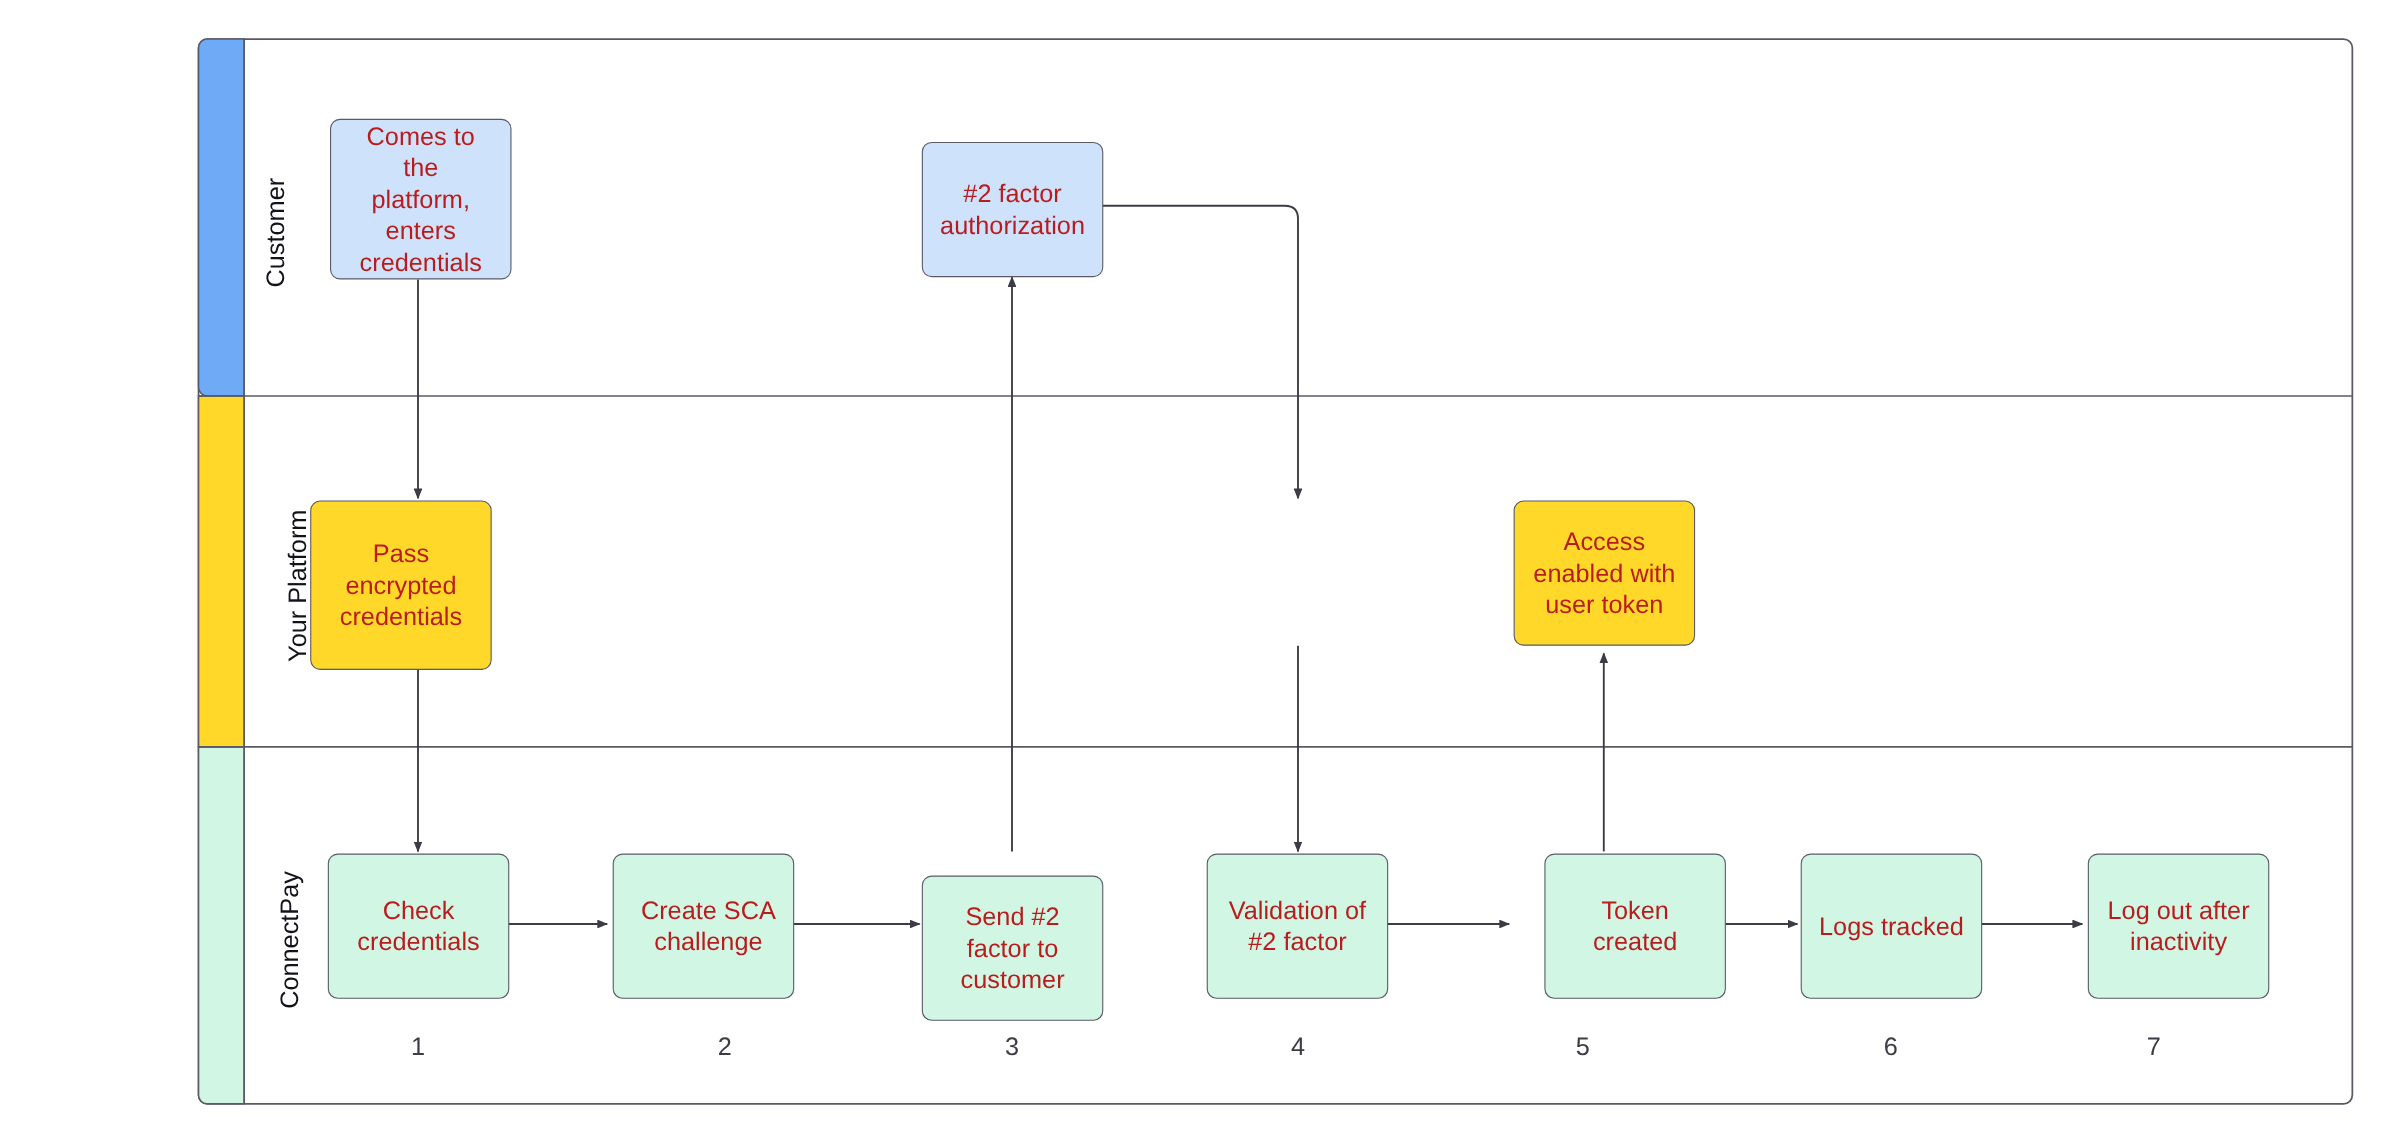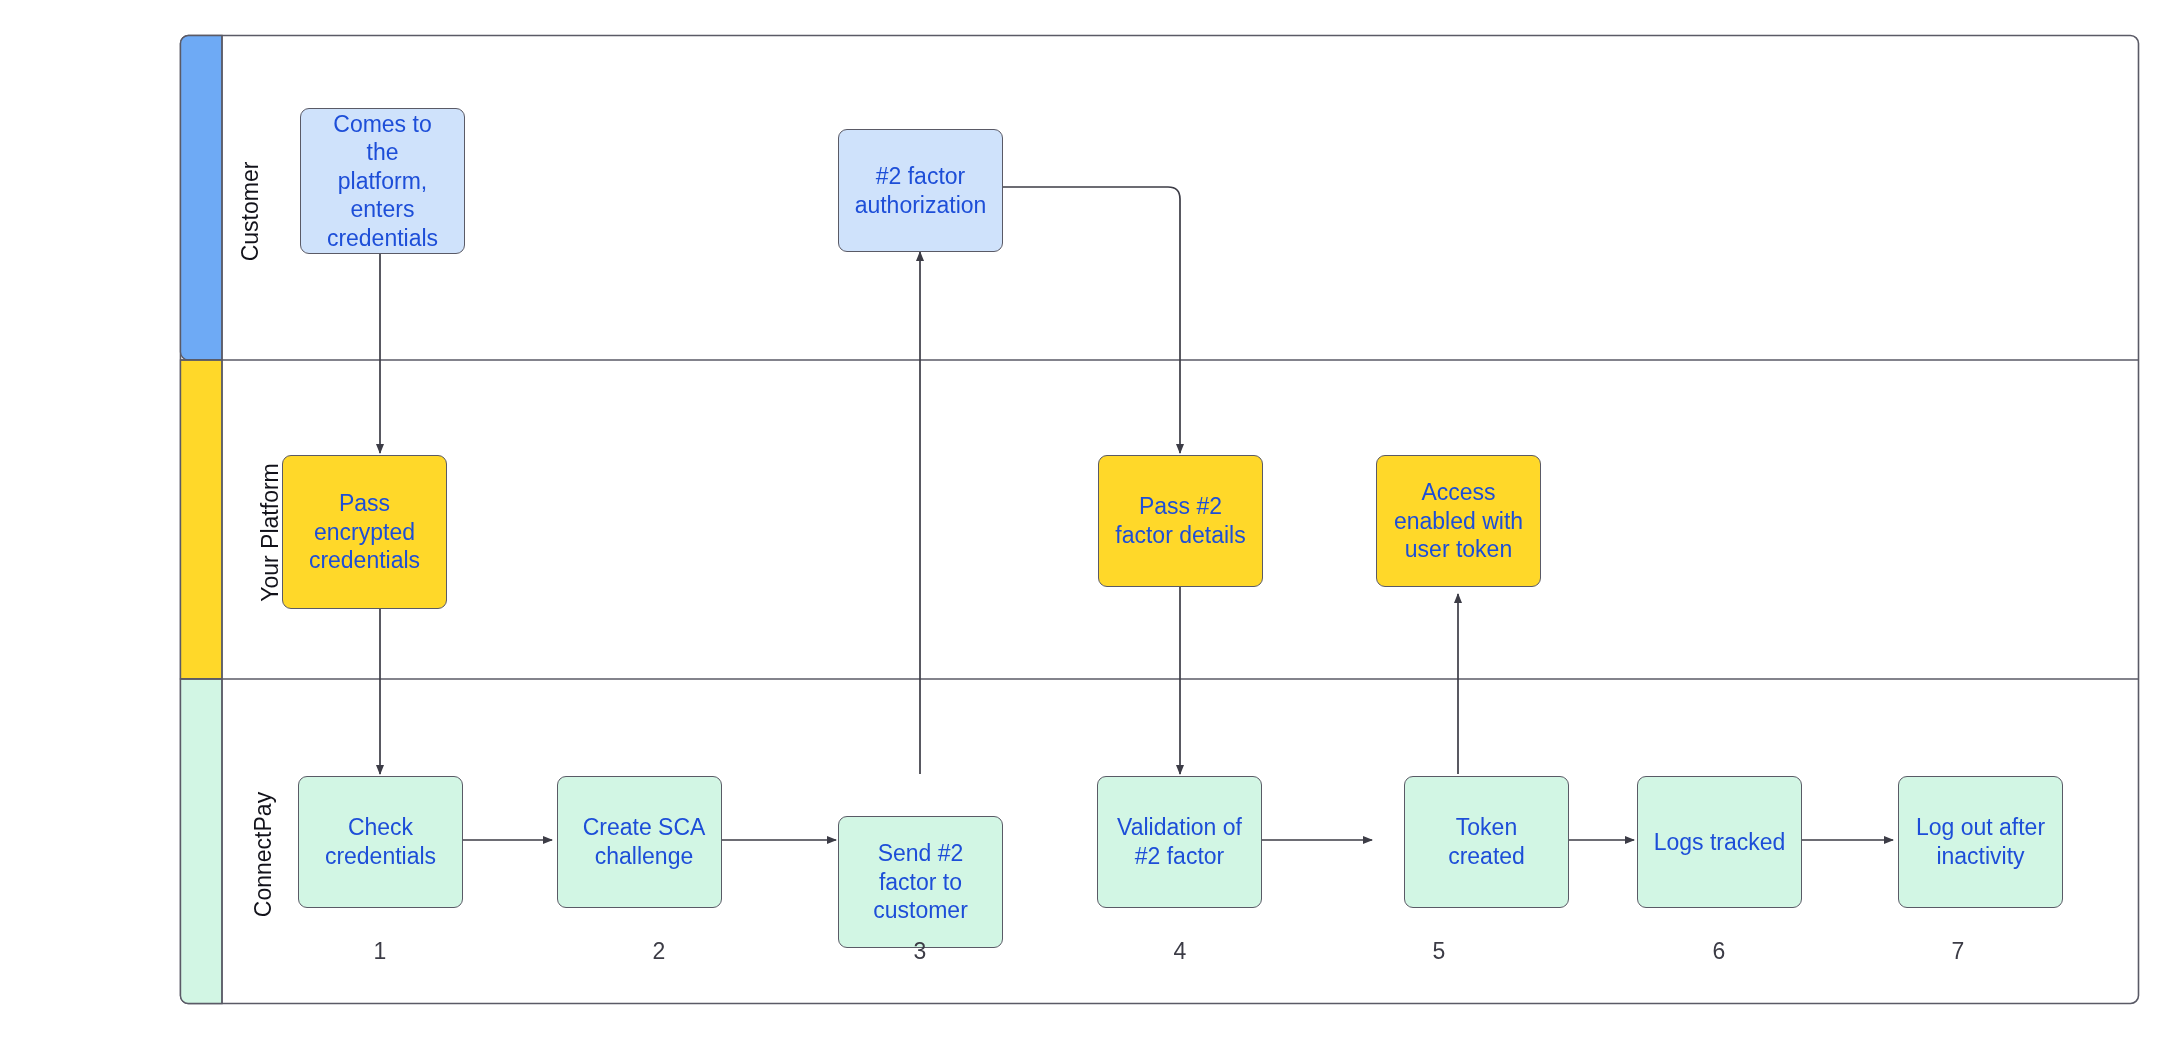--- a/index.html
+++ b/index.html
@@ -10,21 +10,21 @@
     position:absolute;
     box-sizing:border-box;
     border:1px solid #5a5a66;
     border-radius:9px;
     display:flex;
     align-items:center;
     justify-content:center;
     text-align:center;
     font-size:23px;
     line-height:1.24;
-    color:#1d4ed8;
+    color:#b91c1c;
     padding:4px 6px;
     white-space:pre-line;
   }
   .node.blue{background:#cfe2fb;}
   .node.yellow{background:#ffd829;}
   .node.green{background:#d2f6e4;}
   .step-num{
     position:absolute;
     font-size:23px;
     color:#3c3c46;
@@ -101,34 +101,32 @@
 enters
 credentials</div>
 
   <div class="node blue" style="left:838px;top:129px;width:165px;height:123px;">#2 factor
 authorization</div>
 
   <div class="node yellow" style="left:282px;top:455px;width:165px;height:154px;">Pass
 encrypted
 credentials</div>
 
-  <div class="node yellow" style="left:1098px;top:455px;width:165px;height:132px;">Pass #2
-factor details</div>
 
   <div class="node yellow" style="left:1376px;top:455px;width:165px;height:132px;">Access
 enabled with
 user token</div>
 
   <div class="node green" style="left:298px;top:776px;width:165px;height:132px;">Check
 credentials</div>
 
   <div class="node green" style="left:557px;top:776px;width:165px;height:132px;padding-left:15px;">Create SCA
 challenge</div>
 
-  <div class="node green" style="left:838px;top:816px;width:165px;height:132px;">Send #2
+  <div class="node green" style="left:838px;top:796px;width:165px;height:132px;">Send #2
 factor to
 customer</div>
 
   <div class="node green" style="left:1097px;top:776px;width:165px;height:132px;">Validation of
 #2 factor</div>
 
   <div class="node green" style="left:1376px;top:776px;width:165px;height:132px;margin-left:28px;">Token
 created</div>
 
   <div class="node green" style="left:1637px;top:776px;width:165px;height:132px;">Logs tracked</div>

